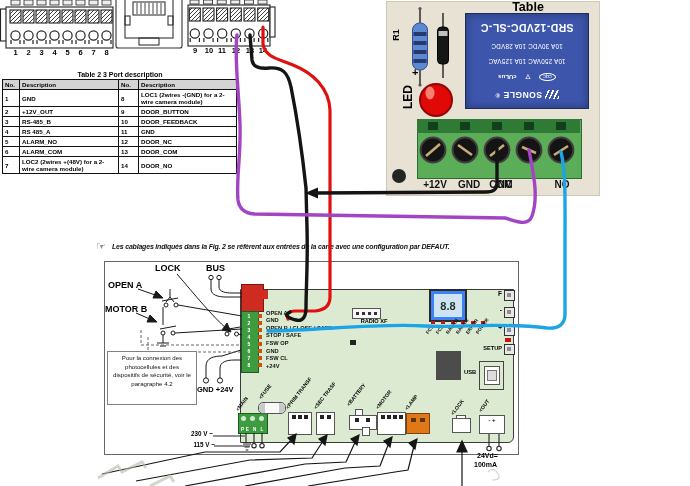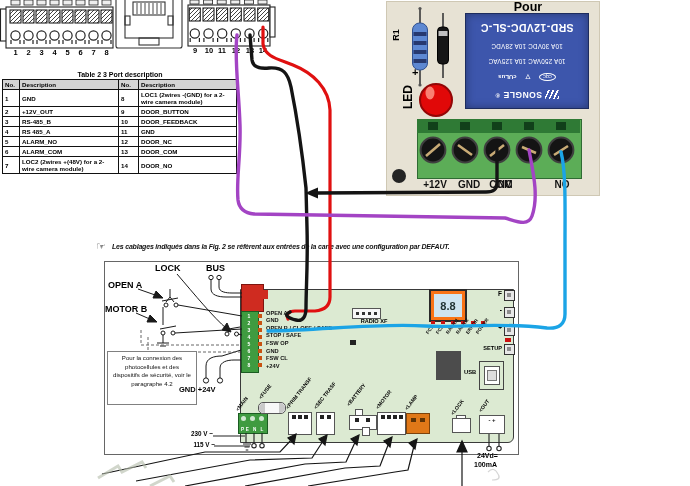--- a/index.html
+++ b/index.html
@@ -50,21 +50,21 @@
   .instrip{position:absolute;left:241px;top:311px;width:16px;height:60px;background:#3f9b40;
        border:1px solid #1b5c22;z-index:2;}
   .innum{position:absolute;left:241px;width:16px;text-align:center;font-size:5px;font-weight:bold;
        color:#fff;z-index:4;}
   .inpin{position:absolute;left:258px;width:4px;height:4px;background:#c85210;z-index:2;}
   .inlab{position:absolute;left:266px;font-size:5.7px;font-weight:bold;white-space:nowrap;z-index:4;}
   .radioconn{position:absolute;left:352px;top:308px;width:27px;height:9px;background:#f7f7f7;
        border:1px solid #555;z-index:2;display:flex;gap:3px;align-items:center;justify-content:center;}
   .radioconn i{width:3px;height:3px;background:#333;}
   .disp{position:absolute;left:429px;top:289px;width:34px;height:29px;border:2px solid #2a2a2a;
-       background:#f97316;z-index:2;}
+       background:#3b82f6;z-index:2;}
   .dispin{position:absolute;left:3px;top:3px;right:3px;bottom:3px;background:#cfe4f0;
        display:flex;align-items:center;justify-content:center;font-size:11px;font-weight:bold;color:#233;}
   .ledchip{position:absolute;width:4px;height:3px;background:#cc1111;z-index:2;}
   .btn{position:absolute;left:504px;width:9px;height:9px;border:1px solid #333;background:#e8e8e8;z-index:2;}
   .btn i{position:absolute;left:2px;top:2px;width:4px;height:4px;background:#8d8d8d;}
   .chip{position:absolute;left:436px;top:351px;width:25px;height:29px;background:#4c4c4c;z-index:2;}
   .usbc{position:absolute;left:479px;top:361px;width:23px;height:27px;border:1px solid #444;
        background:#dcead2;z-index:2;}
   .usbc b{position:absolute;left:4px;top:4px;width:14px;height:17px;background:#fff;border:1px solid #555;}
   .usbc i{position:absolute;left:7px;top:8px;width:8px;height:9px;background:#ddd;border:1px solid #777;}
@@ -250,21 +250,21 @@
   <span class="rot z4" style="left:379px;top:404px">&lt;MOTOR</span>
   <span class="rot z4" style="left:408px;top:405px">&lt;LAMP</span>
   <span class="rot z4" style="left:454px;top:410px">&lt;LOCK</span>
   <span class="rot z4" style="left:482px;top:407px">&lt;OUT</span>
 
   <span class="lab z4" style="left:155px;top:263px;font-size:9px">LOCK</span>
   <span class="lab z4" style="left:206px;top:263px;font-size:9px">BUS</span>
   <span class="lab z4" style="left:108px;top:280px;font-size:9px">OPEN A</span>
   <span class="lab z4" style="left:105px;top:304px;font-size:9px">MOTOR B</span>
   <div class="notebox">Pour la connexion des photocellules et des dispositifs de sécurité, voir le paragraphe 4.2</div>
-  <span class="lab z4" style="left:179px;top:385px;font-size:7.5px">GND +24V</span>
+  <span class="lab z4" style="left:197px;top:385px;font-size:7.5px">GND +24V</span>
   <span class="lab rgt z4" style="left:175px;top:430px;width:38px;font-size:6.3px">230 V ~</span>
   <span class="lab rgt z4" style="left:177px;top:441px;width:38px;font-size:6.3px">115 V ~</span>
   <span class="lab z4" style="left:477px;top:452px;font-size:7px">24Vd=</span>
   <span class="lab z4" style="left:474px;top:461px;font-size:7px">100mA</span>
 
   <span class="lab ctr z4" style="left:0;top:71px;width:240px;font-size:7px">Table 2 3 Port description</span>
   <table class="ptable">
     <colgroup>
         <col style="width:17px">
         <col style="width:99px">
@@ -331,21 +331,21 @@
   <span class="lab ctr z4" style="left:75px;top:48px;width:11px;font-size:7.5px">6</span>
   <span class="lab ctr z4" style="left:88px;top:48px;width:11px;font-size:7.5px">7</span>
   <span class="lab ctr z4" style="left:101px;top:48px;width:11px;font-size:7.5px">8</span>
   <span class="lab ctr z4" style="left:189px;top:46px;width:12px;font-size:7.5px">9</span>
   <span class="lab ctr z4" style="left:203px;top:46px;width:12px;font-size:7.5px">10</span>
   <span class="lab ctr z4" style="left:216px;top:46px;width:12px;font-size:7.5px">11</span>
   <span class="lab ctr z4" style="left:230px;top:46px;width:12px;font-size:7.5px">12</span>
   <span class="lab ctr z4" style="left:244px;top:46px;width:12px;font-size:7.5px">13</span>
   <span class="lab ctr z4" style="left:257px;top:46px;width:12px;font-size:7.5px">14</span>
 
-  <span class="lab ctr z4" style="left:498px;top:0;width:60px;font-size:12.5px">Pour</span>
+  <span class="lab ctr z4" style="left:498px;top:0;width:60px;font-size:12.5px">Table</span>
   <span class="lab z4" style="left:390px;top:30px;font-size:9px;transform:rotate(-90deg)">R1</span>
   <span class="lab z4" style="left:396px;top:90px;font-size:12px;transform:rotate(-90deg)">LED</span>
   <span class="lab z4" style="left:412px;top:66px;font-size:11px">+</span>
   <span class="tlabel" style="left:417px;width:36px">+12V</span>
   <span class="tlabel" style="left:453px;width:32px">GND</span>
   <span class="tlabel" style="left:485px;width:32px">COM</span>
   <span class="tlabel" style="left:492px;width:26px">NC</span>
   <span class="tlabel" style="left:549px;width:26px">NO</span>
 
   <span class="handicon">☞</span>

